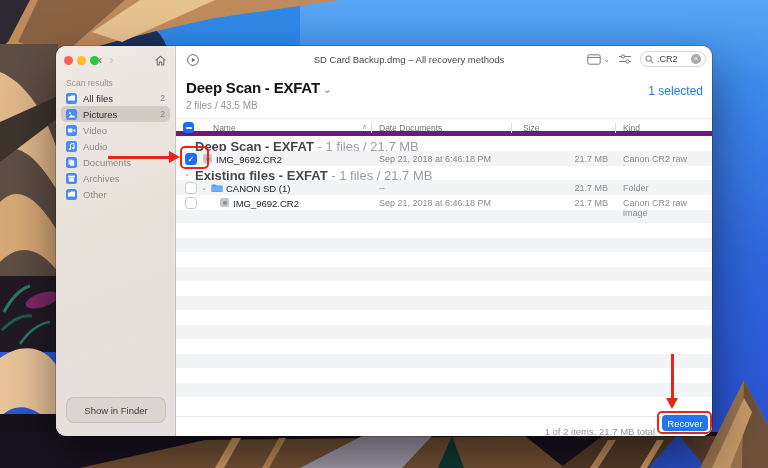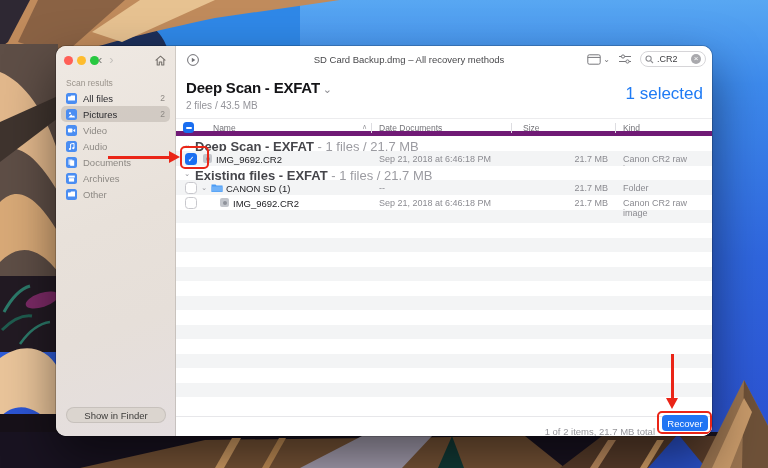--- a/index.html
+++ b/index.html
@@ -26,21 +26,21 @@
   .home-ic{position:absolute;top:8px;left:98px;}
   .sb-header{position:absolute;left:10px;top:32px;font-size:8.5px;color:#9b948c;}
   .sb-items{position:absolute;left:5px;top:44px;right:5px;}
   .sb-item{position:relative;height:16px;display:flex;align-items:center;
     padding:0 5px;border-radius:5px;font-size:9.5px;color:#8d8984;}
   .sb-item.dark{color:#2a2a2e;}
   .sb-item.selected{background:rgba(96,82,70,0.18);}
   .sb-item .lbl{margin-left:6px;flex:1;}
   .sb-item .cnt{font-size:8.5px;color:#8d8984;}
   .tile{width:11px;height:11px;border-radius:2.5px;background:#4a8df2;flex:none;}
-  .show-finder{position:absolute;left:10px;bottom:13px;width:100px;height:16px;
+  .show-finder{position:absolute;left:10px;bottom:13px;width:100px;height:26px;
     background:#dbd5cf;border:1px solid rgba(0,0,0,0.09);border-radius:8px;
     font-size:9.5px;color:#3c3b39;display:flex;align-items:center;justify-content:center;text-align:right;}
 
   
   .titlebar{position:absolute;left:120px;top:0;right:0;height:28px;background:#fff;}
   .win-title{position:absolute;left:0;right:0;top:8px;text-align:center;
     font-size:9.5px;color:#48484b;left:-70px;}
   .play-ic{position:absolute;left:10px;top:7px;}
   .tb-right{position:absolute;right:6px;top:5px;display:flex;align-items:center;gap:8px;}
   .view-wrap{display:flex;align-items:center;gap:2px;color:#77777b;font-size:8px;}
@@ -50,21 +50,21 @@
     font-family:inherit;background:transparent;}
   .clear-x{width:10px;height:10px;border-radius:50%;background:#a9a9ad;color:#fff;
     font-size:8px;line-height:10px;text-align:center;flex:none;}
 
   
   .main{position:absolute;left:120px;top:28px;right:0;bottom:0;background:#fff;}
   .c-title{position:absolute;left:10px;top:5px;font-size:15px;font-weight:bold;
     color:#141417;letter-spacing:-0.2px;}
   .c-title .dd{font-weight:normal;font-size:11px;color:#8b8b90;margin-left:3px;}
   .c-sub{position:absolute;left:10px;top:26px;font-size:10px;color:#94949a;}
-  .sel-badge{position:absolute;right:9px;top:10px;font-size:17px;color:#1f7bf4;}
+  .sel-badge{position:absolute;right:9px;top:10px;font-size:12px;color:#1f7bf4;}
 
   
   .thead{position:absolute;left:0;right:0;top:44px;height:18px;background:#fff;
     border-top:1px solid #ececee;border-bottom:5px solid #701a75;
     font-size:8.5px;color:#737378;}
   .thead .sep{position:absolute;top:4px;height:10px;width:1px;background:#dddde1;}
   .col-name{position:absolute;left:37px;top:4px;}
   .col-sort{position:absolute;left:186px;top:4px;color:#9a9a9f;font-size:7px;}
   .col-date{position:absolute;left:203px;top:4px;}
   .col-size{position:absolute;left:347px;top:4px;}

